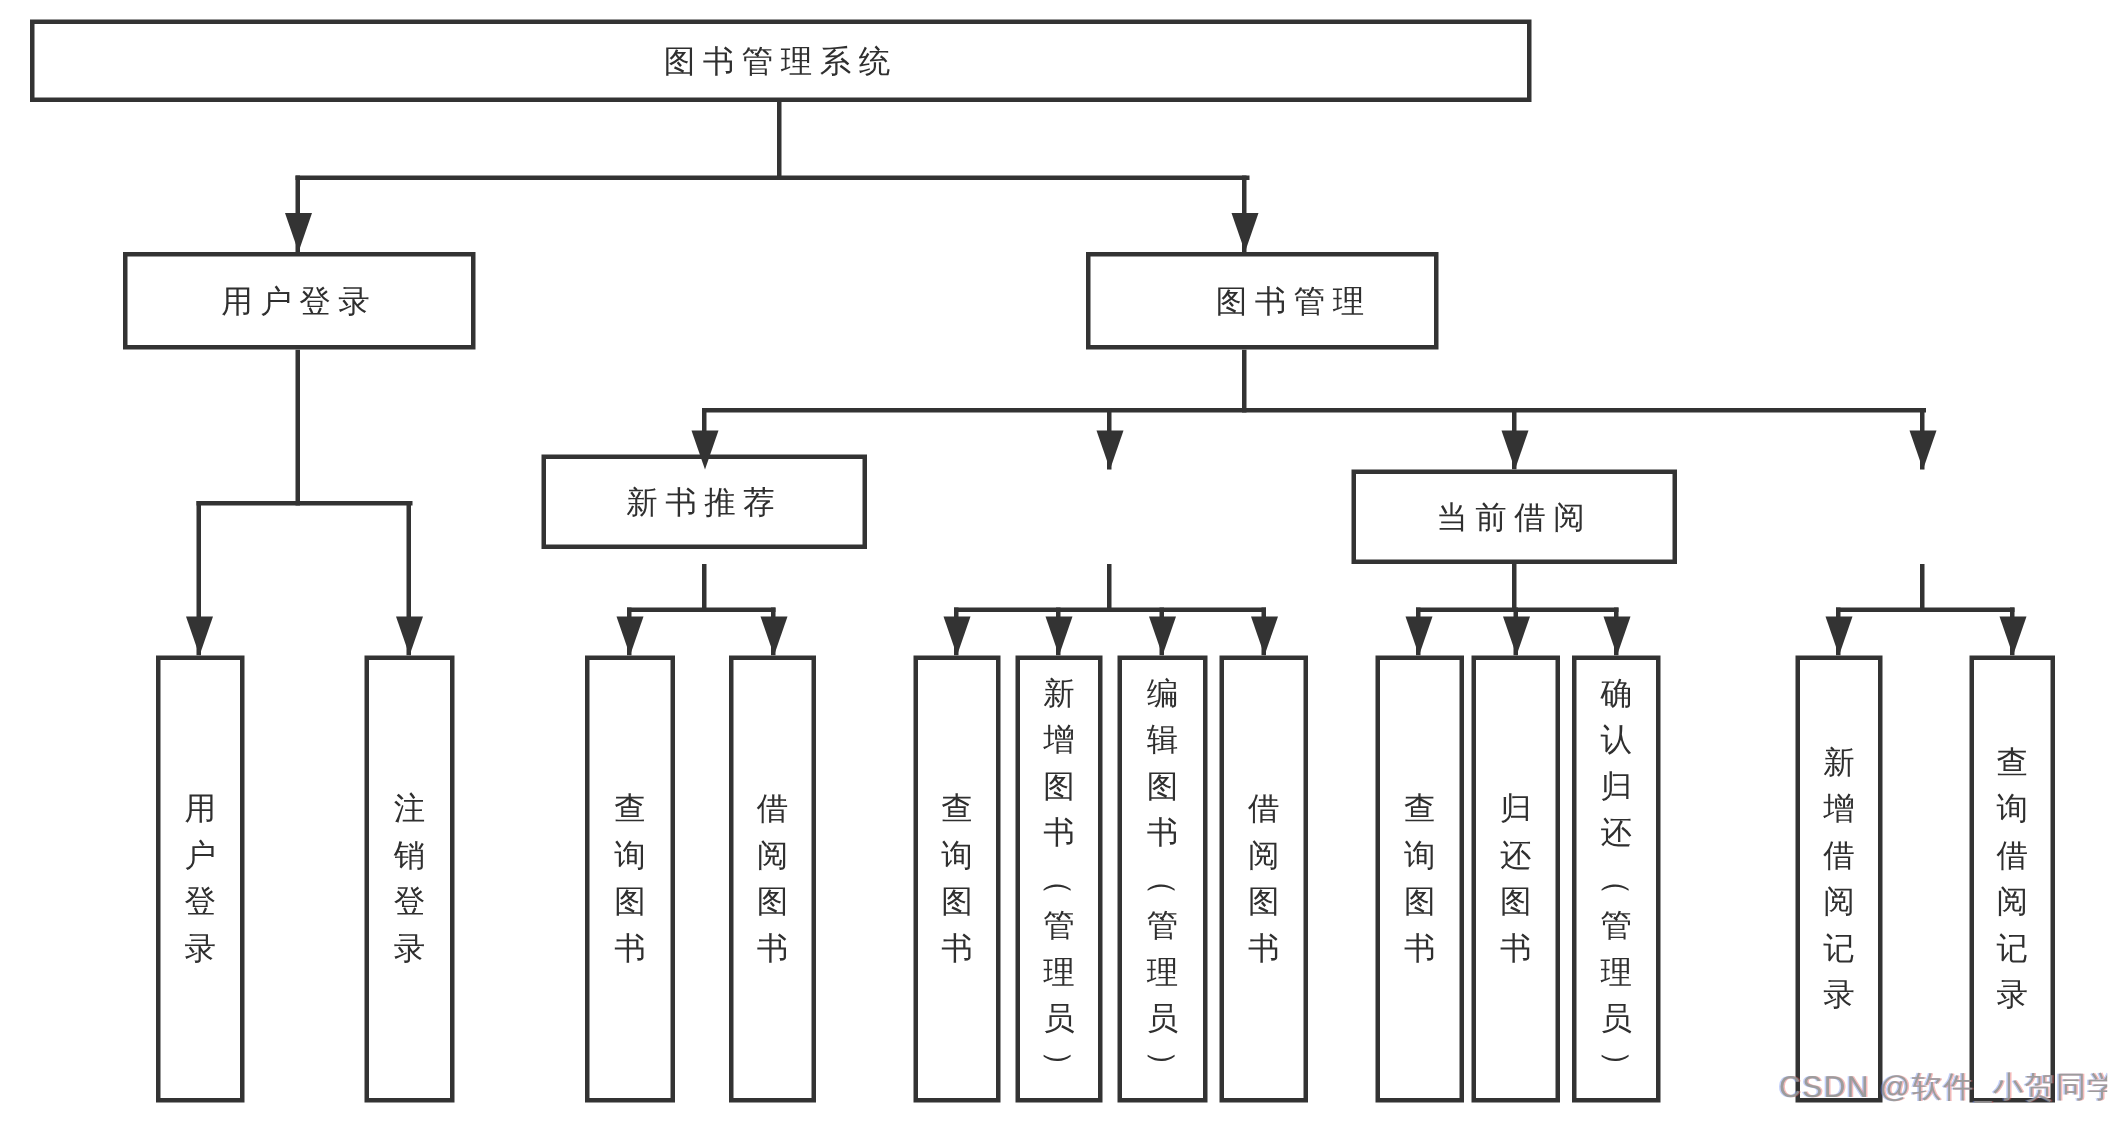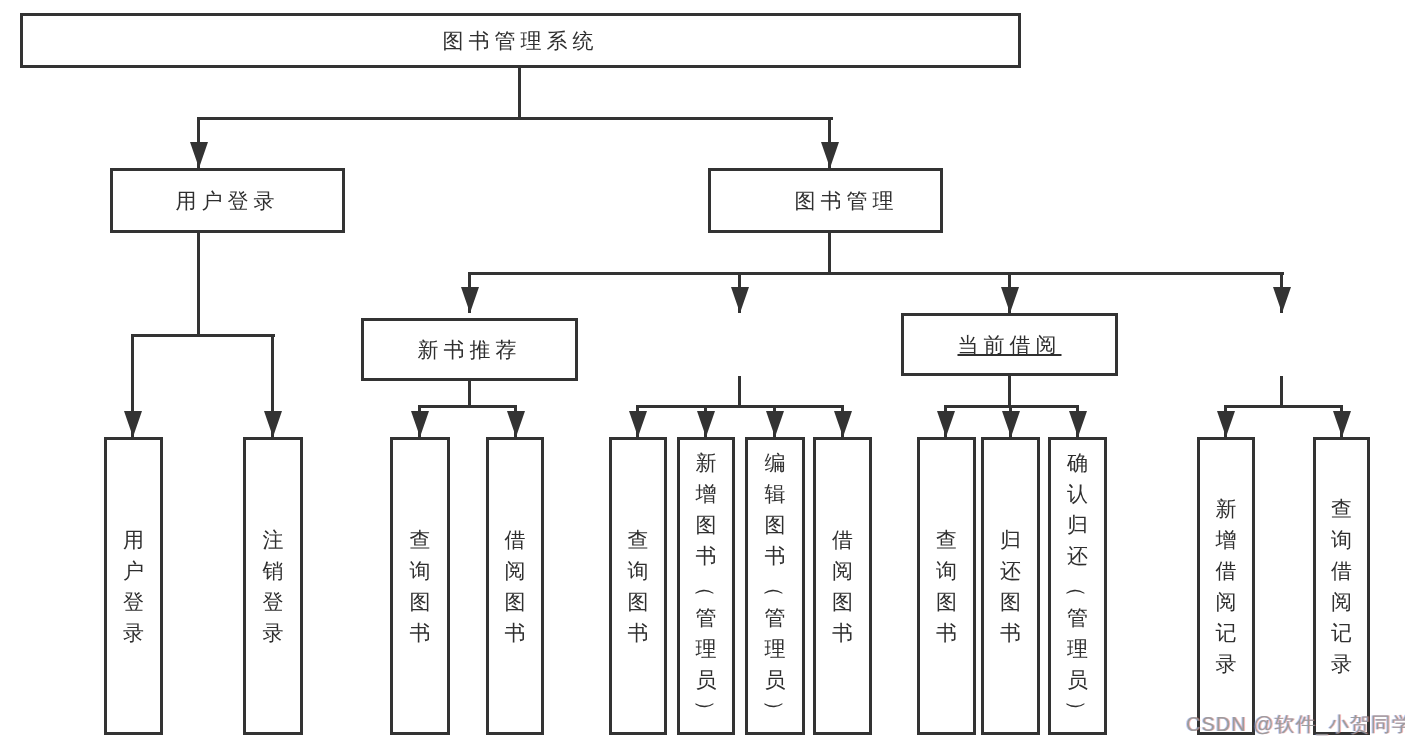--- a/index.html
+++ b/index.html
@@ -74,34 +74,34 @@
 
   <div class="vl" style="left:1280px;top:376px;height:32px;"></div>
   <div class="hl" style="left:1224px;top:405px;width:119px;"></div>
   <div class="vl" style="left:1224px;top:405px;height:32px;"></div>
   <div class="vl" style="left:1340px;top:405px;height:32px;"></div>
 
   <div class="node" style="left:20px;top:13px;width:1001px;height:55px;">
     <span>图书管理系统</span>
   </div>
 
-  <div class="node" style="left:82px;top:168px;width:235px;height:65px;margin-left:28px;">
+  <div class="node" style="left:82px;top:168px;width:235px;height:65px;">
     <span>用户登录</span>
   </div>
 
-  <div class="node" style="left:708px;top:168px;width:235px;height:65px;padding-left:42px;">
+  <div class="node" style="left:724px;top:168px;width:235px;height:65px;padding-left:42px;">
     <span>图书管理</span>
   </div>
 
-  <div class="node" style="left:361px;top:318px;width:217px;height:63px;">
+  <div class="node" style="left:361px;top:303px;width:217px;height:63px;">
     <span>新书推荐</span>
   </div>
 
 
-  <div class="node" style="left:901px;top:313px;width:217px;height:63px;text-decoration:underline;">
+  <div class="node" style="left:901px;top:313px;width:217px;height:63px;">
     <span>当前借阅</span>
   </div>
 
 
   <div class="node vnode vtext" style="left:104px;width:59px;">
       <span class="vchar">用</span>
       <span class="vchar">户</span>
       <span class="vchar">登</span>
       <span class="vchar">录</span>
     </div>

